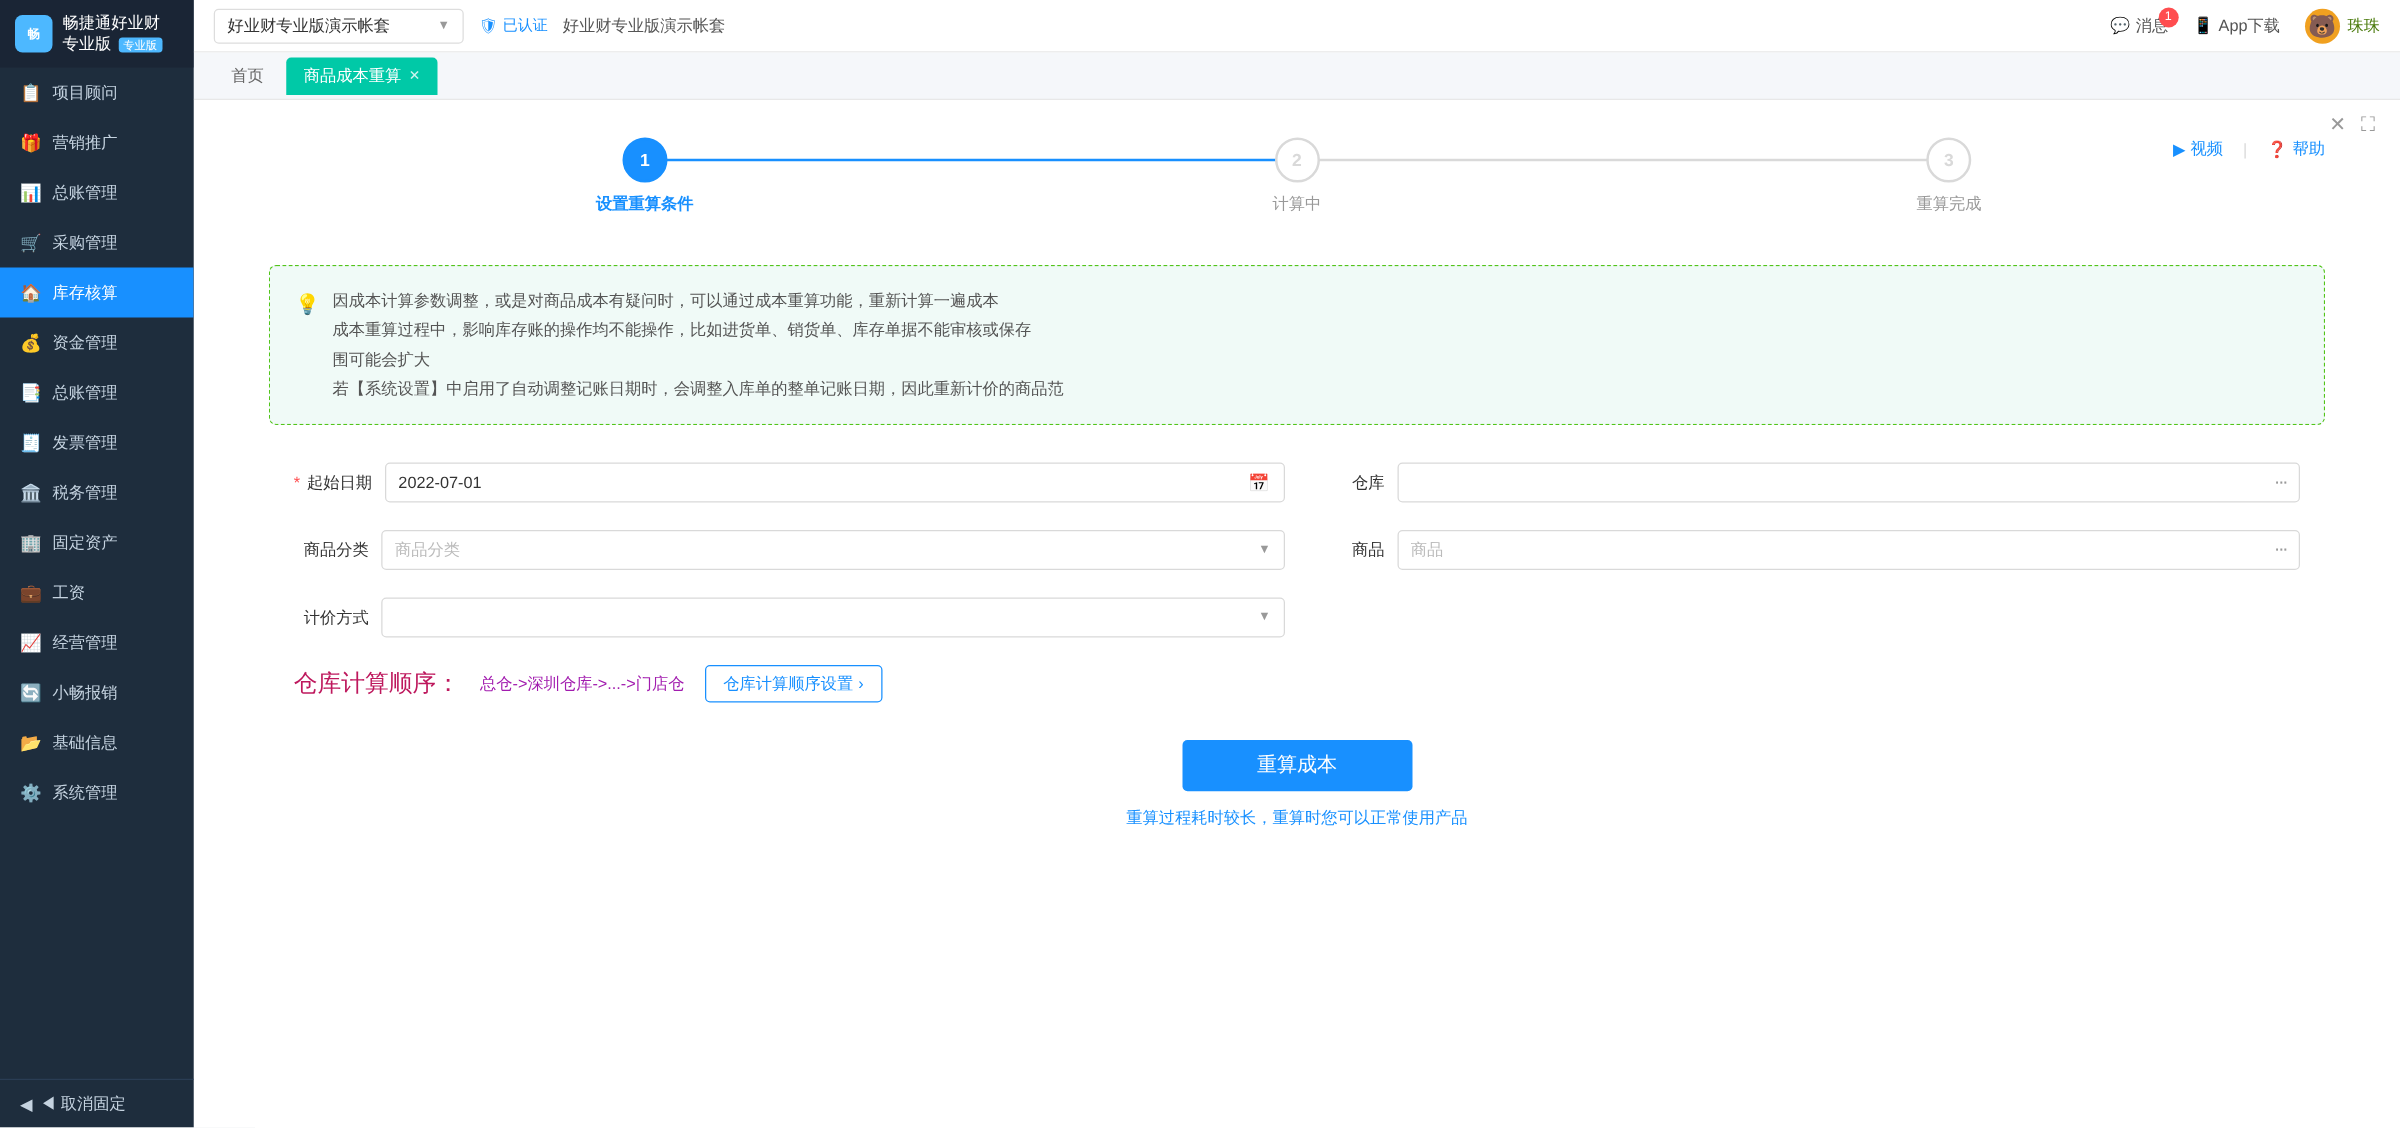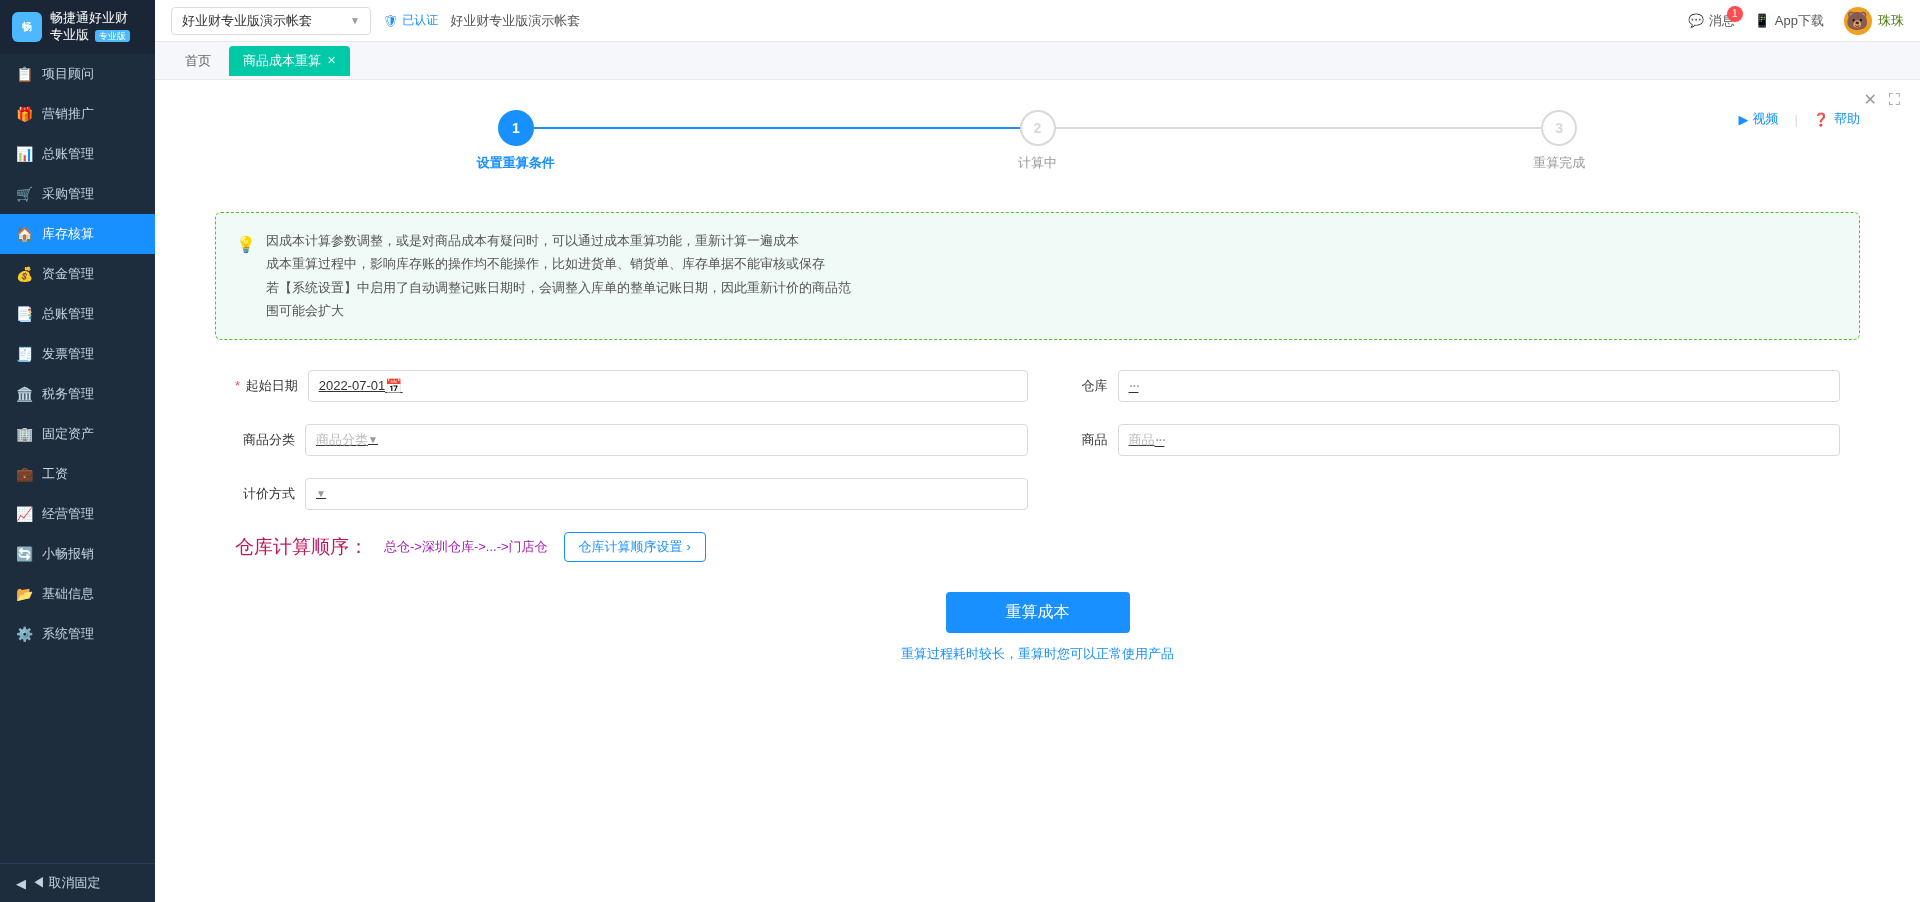--- a/index.html
+++ b/index.html
@@ -320,25 +320,24 @@
     .form-input {
       border: 1px solid #d9d9d9;
       border-radius: 4px;
       padding: 6px 10px;
       font-size: 13px;
       color: #333;
       flex: 1;
       min-width: 200px;
       display: flex;
       align-items: center;
-      justify-content: flex-start;
+      justify-content: space-between;
       cursor: pointer;
       background: white;
       height: 32px;
-      text-decoration: underline;
     }
     .form-input .input-icon { color: #1890ff; font-size: 14px; }
     .form-input .dots-icon { color: #999; font-size: 16px; letter-spacing: -2px; }
     .form-input .arrow-down { color: #999; font-size: 10px; }
     .placeholder-text { color: #bbb; }
 
     
     .calc-order-row {
       display: flex;
       align-items: center;
@@ -549,22 +548,22 @@
         </div>
         <div class="step-label">重算完成</div>
       </div>
     </div>
 
     <div class="notice-box">
       <span class="notice-icon">💡</span>
       <div>
         <div>因成本计算参数调整，或是对商品成本有疑问时，可以通过成本重算功能，重新计算一遍成本</div>
         <div>成本重算过程中，影响库存账的操作均不能操作，比如进货单、销货单、库存单据不能审核或保存</div>
+        <div>围可能会扩大</div>
         <div>若【系统设置】中启用了自动调整记账日期时，会调整入库单的整单记账日期，因此重新计价的商品范</div>
-        <div>围可能会扩大</div>
       </div>
     </div>
 
     <div class="form-section">
 
       <div class="form-row">
         <div class="form-field">
           <div class="form-label">
             <span class="required-star">*</span>
             <span>起始日期</span>

